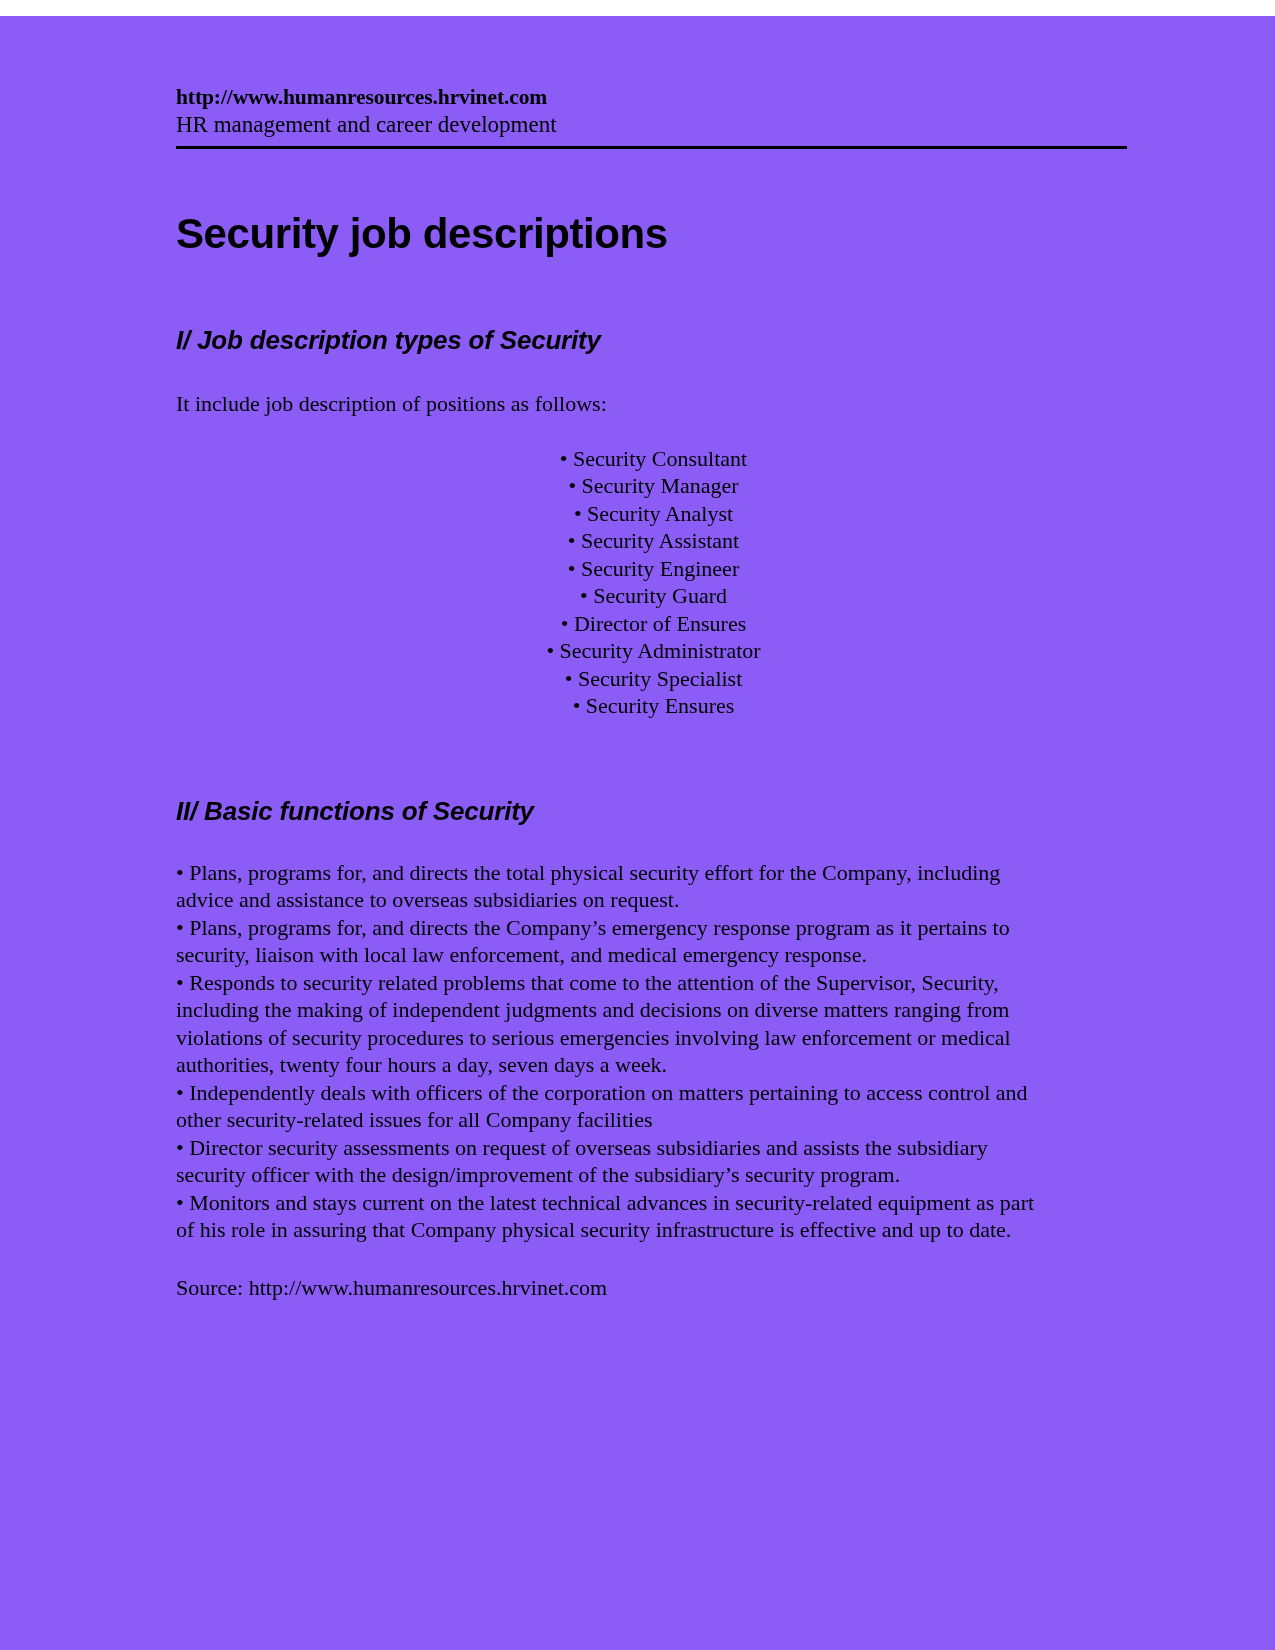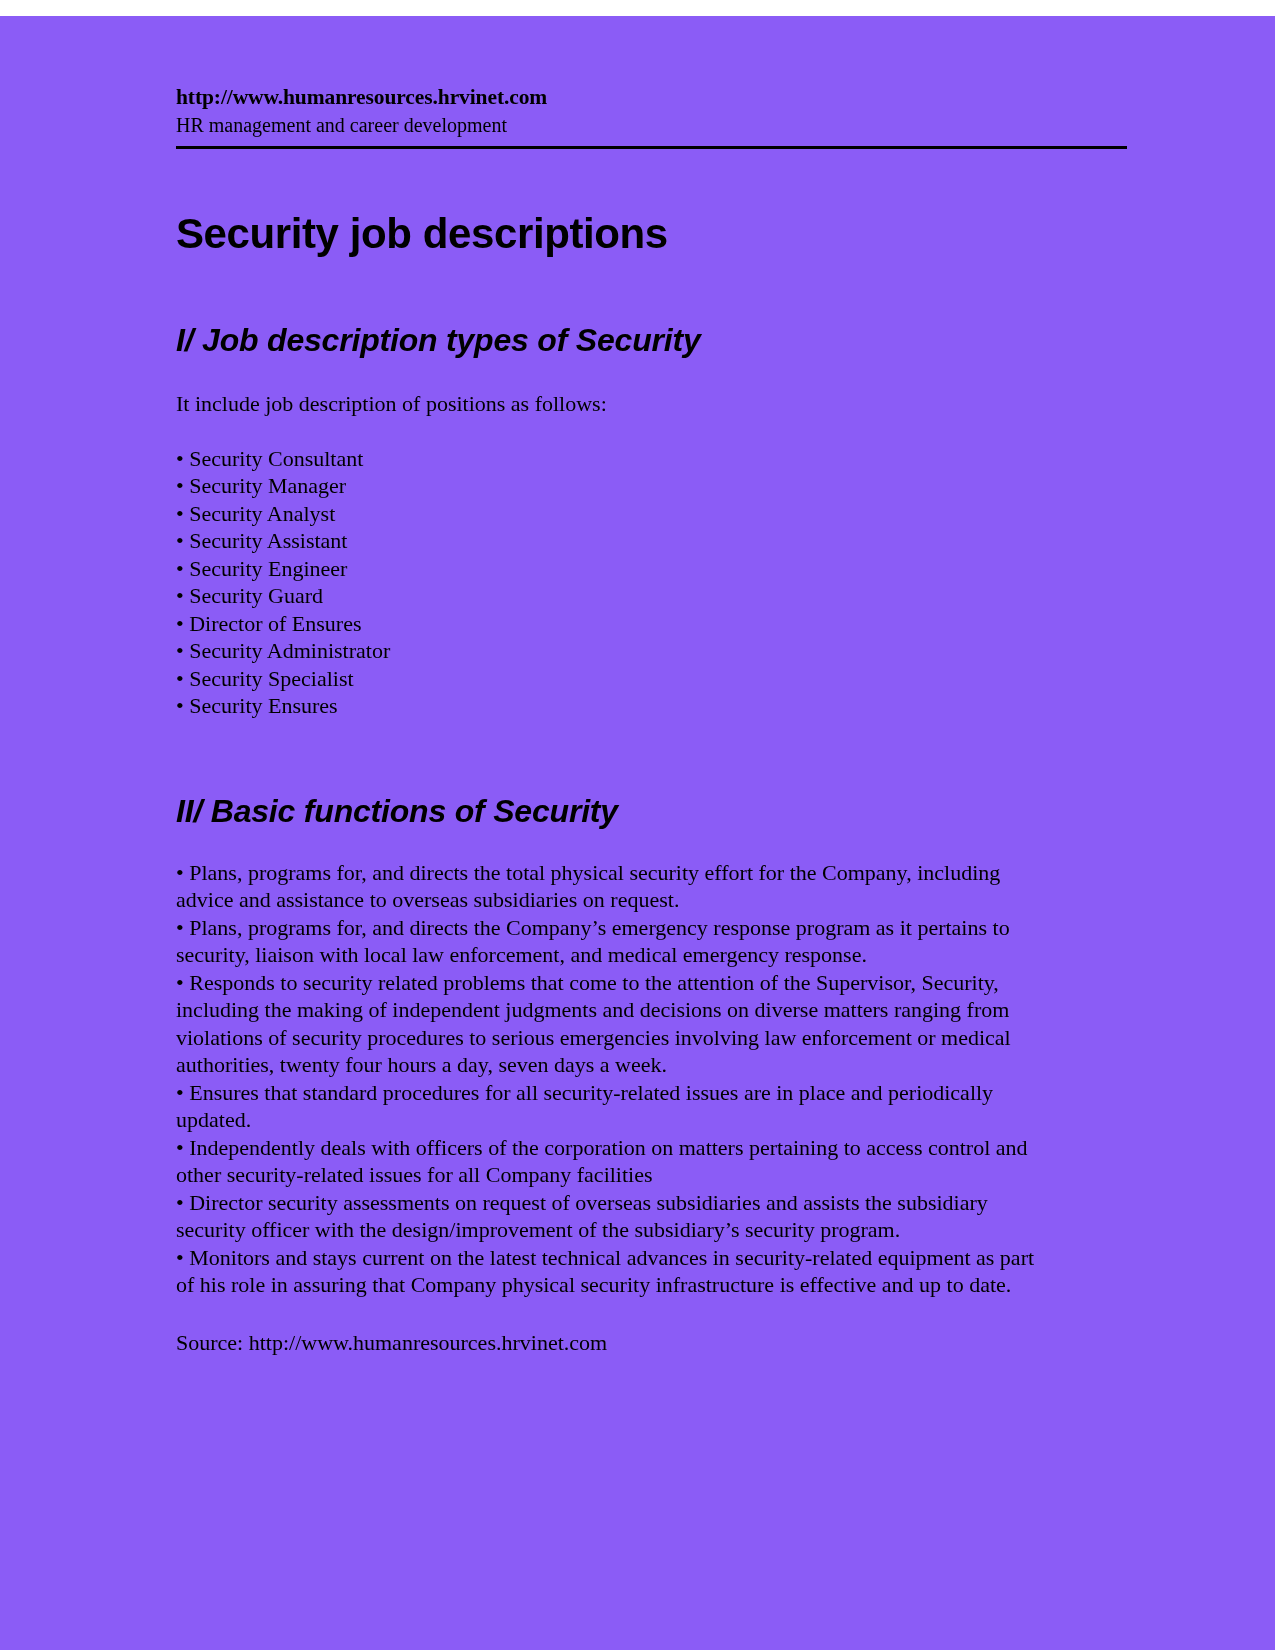--- a/index.html
+++ b/index.html
@@ -32,21 +32,21 @@
     font-family: "Liberation Serif", "DejaVu Serif", serif;
     font-weight: bold;
     font-size: 21.5px;
     line-height: 27px;
     color: #000000;
     letter-spacing: -0.1px;
   }
   .header-tagline {
     font-family: "Liberation Serif", "DejaVu Serif", serif;
     font-weight: normal;
-    font-size: 20px;
+    font-size: 23px;
     line-height: 28px;
     color: #000000;
   }
   .header-rule {
     margin-top: 7px;
     width: 951px;
     height: 0;
     border-top: 3px solid #000000;
   }
 
@@ -59,21 +59,21 @@
     color: #000000;
     margin-top: 62px;
     letter-spacing: -0.4px;
   }
 
   
   .section-heading {
     font-family: "Liberation Sans Narrow", "Liberation Sans", "DejaVu Sans", sans-serif;
     font-weight: bold;
     font-style: italic;
-    font-size: 32px;
+    font-size: 26px;
     line-height: 30px;
     color: #000000;
     letter-spacing: -0.2px;
   }
   #section-1-heading { margin-top: 68px; }
   #section-2-heading { margin-top: 76px; font-style: italic; }
 
   
   .body-text {
     font-family: "Liberation Serif", "DejaVu Serif", serif;
@@ -89,21 +89,21 @@
     margin: 0;
     padding: 0;
   }
   .bullet-list li {
     font-family: "Liberation Serif", "DejaVu Serif", serif;
     font-size: 22px;
     line-height: 27.5px;
     color: #000000;
     white-space: nowrap;
   }
-  #job-types-list { margin-top: 27px; }
+  #job-types-list { margin-top: 27px; text-align: center; }
 
   .func-list {
     list-style: none;
     margin: 0;
     padding: 0;
     margin-top: 33px;
     width: 880px;
   }
   .func-list li {
     font-family: "Liberation Serif", "DejaVu Serif", serif;
@@ -158,21 +158,20 @@
         <li>• Security Specialist</li>
         <li>• Security Ensures</li>
       </ul>
 
     <h2 class="section-heading" id="section-2-heading">II/ Basic functions of Security</h2>
 
     <ul class="func-list" id="functions-list">
         <li>• Plans, programs for, and directs the total physical security effort for the Company, including advice and assistance to overseas subsidiaries on request.</li>
         <li>• Plans, programs for, and directs the Company’s emergency response program as it pertains to security, liaison with local law enforcement, and medical emergency response.</li>
         <li>• Responds to security related problems that come to the attention of the Supervisor, Security, including the making of independent judgments and decisions on diverse matters ranging from violations of security procedures to serious emergencies involving law enforcement or medical authorities, twenty four hours a day, seven days a week.</li>
-        <li>• Ensures that standard procedures for all security-related issues are in place and periodically updated.</li>
         <li>• Independently deals with officers of the corporation on matters pertaining to access control and other security-related issues for all Company facilities</li>
         <li>• Director security assessments on request of overseas subsidiaries and assists the subsidiary security officer with the design/improvement of the subsidiary’s security program.</li>
         <li>• Monitors and stays current on the latest technical advances in security-related equipment as part of his role in assuring that Company physical security infrastructure is effective and up to date.</li>
       </ul>
 
     <div class="source-block">
       <p>Source: http://www.humanresources.hrvinet.com</p>
     </div>
 
   </div>

